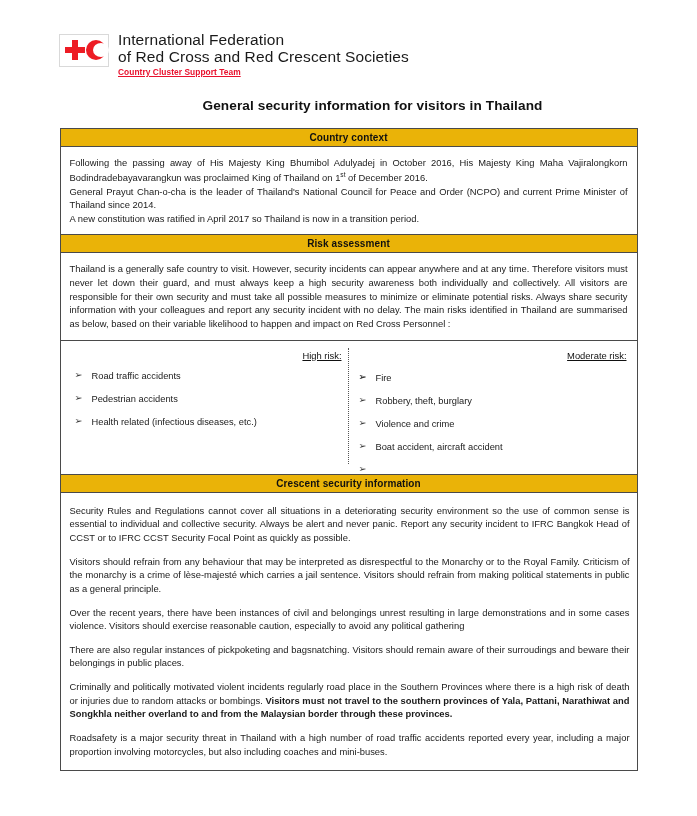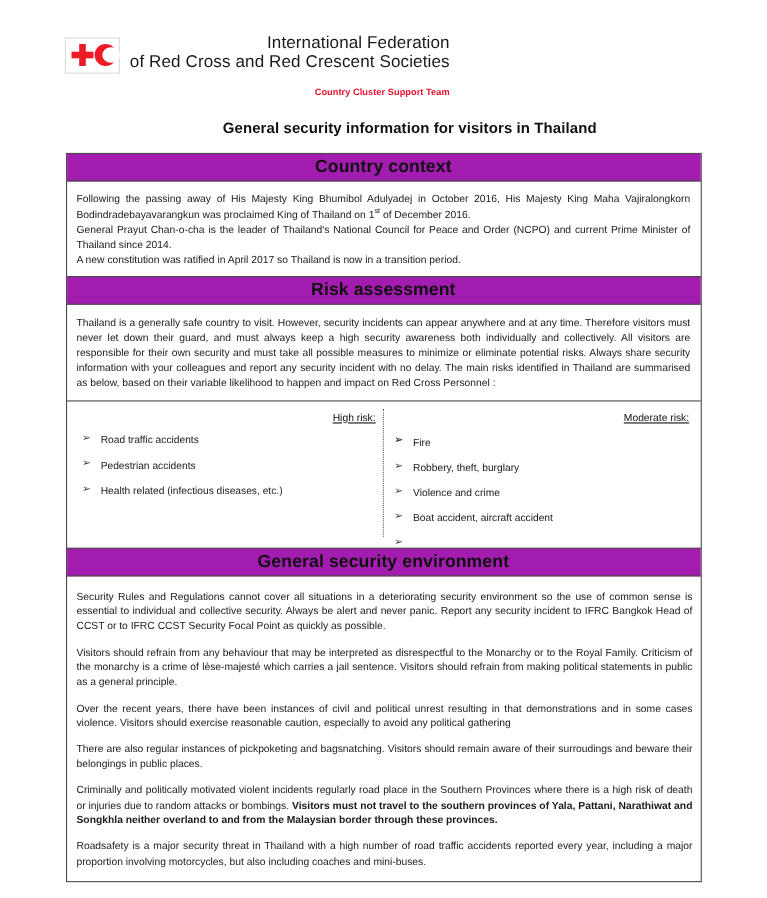--- a/index.html
+++ b/index.html
@@ -69,37 +69,37 @@
     left: 7px;
     top: 3px;
     width: 16px;
     height: 14px;
     border-radius: 50%;
     background: #ffffff;
   }
   .wordmark {
     margin-left: 9px;
     line-height: 1.02;
-    text-align: right;
   }
   .wordmark .line1,
   .wordmark .line2 {
     font-size: 15.5px;
     letter-spacing: 0.1px;
     color: #1a1a1a;
     white-space: nowrap;
   }
   .wordmark .line2 { margin-top: 1px; }
   .wordmark .tagline {
-    margin-top: 14px;
+    margin-top: 3px;
     font-size: 8.4px;
     font-weight: bold;
     color: #e8112d;
     letter-spacing: 0.05px;
     white-space: nowrap;
+    text-decoration: underline;
   }
 
   
   .doc-title {
     text-align: center;
     font-size: 13.6px;
     font-weight: bold;
     color: #111111;
     margin-top: 22px;
     letter-spacing: 0.1px;
@@ -108,24 +108,24 @@
 
   
   .doc-table {
     margin: 15px auto 0 auto;
     width: 578px;
     border: 1px solid #4a4a4a;
     box-sizing: border-box;
     background: #ffffff;
   }
   .band {
-    background: #a21caf;
+    background: #eab308;
     border-bottom: 1px solid #4a4a4a;
     text-align: center;
-    font-size: 16px;
+    font-size: 10px;
     font-weight: bold;
     color: #101010;
     padding: 3px 0 3px 0;
     letter-spacing: 0.1px;
   }
   .band.mid {
     border-top: 1px solid #4a4a4a;
   }
   .section-body {
     padding: 9px 9px 9px 9px;
@@ -240,24 +240,24 @@
           <li><span class="arrow">➢</span></li>
           <li><span class="arrow">➢</span><span>Fire</span></li>
           <li><span class="arrow">➢</span><span>Robbery, theft, burglary</span></li>
           <li><span class="arrow">➢</span><span> Violence and crime</span></li>
           <li><span class="arrow">➢</span><span>Boat accident, aircraft accident</span></li>
           <li><span class="arrow">➢</span></li>
         </ul>
       </div>
     </div>
 
-    <div class="band mid">General security environment</div>
+    <div class="band mid">Crescent security information</div>
     <div class="section-body gsi-body">
       <p>Security Rules and Regulations cannot cover all situations in a deteriorating security environment so the use of common sense is essential to individual and collective security. Always be alert and never panic. Report any security incident to IFRC Bangkok Head of CCST or to IFRC CCST Security Focal Point as quickly as possible.</p>
       <p>Visitors should refrain from any behaviour that may be interpreted as disrespectful to the Monarchy or to the Royal Family. Criticism of the monarchy is a crime of lèse-majesté which carries a jail sentence. Visitors should refrain from making political statements in public as a general principle.</p>
-      <p>Over the recent years, there have been instances of civil and political unrest resulting in that demonstrations and in some cases violence. Visitors should exercise reasonable caution, especially to avoid any political gathering</p>
+      <p>Over the recent years, there have been instances of civil and belongings unrest resulting in large demonstrations and in some cases violence. Visitors should exercise reasonable caution, especially to avoid any political gathering</p>
       <p>There are also regular instances of pickpoketing and bagsnatching. Visitors should remain aware of their surroudings and beware their belongings in public places.</p>
       <p><span>Criminally and politically motivated violent incidents regularly road place in the Southern Provinces where there is a high risk of death or injuries due to random attacks or bombings. </span><b>Visitors must not travel to the southern provinces of Yala, Pattani, Narathiwat and Songkhla neither overland to and from the Malaysian border through these provinces.</b></p>
       <p>Roadsafety is a major security threat in Thailand with a high number of road traffic accidents reported every year, including a major proportion involving motorcycles, but also including coaches and mini-buses.</p>
     </div>
 
   </div>
 </div>
 
 </body></html>

